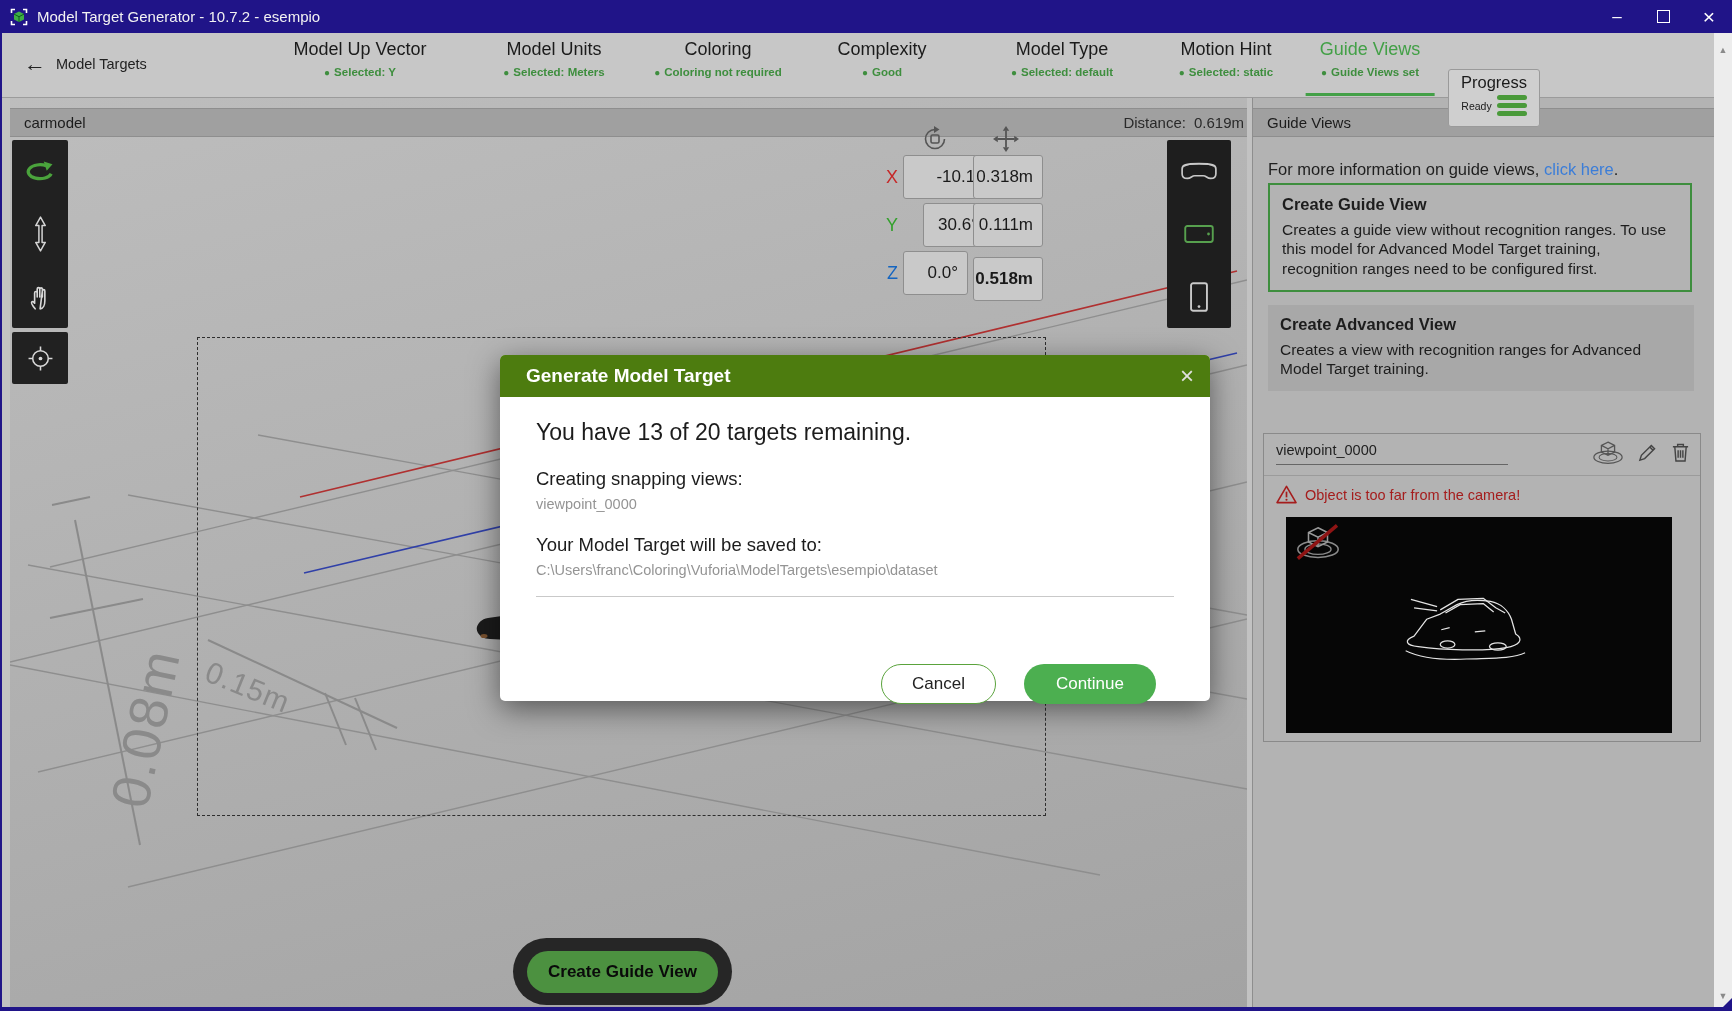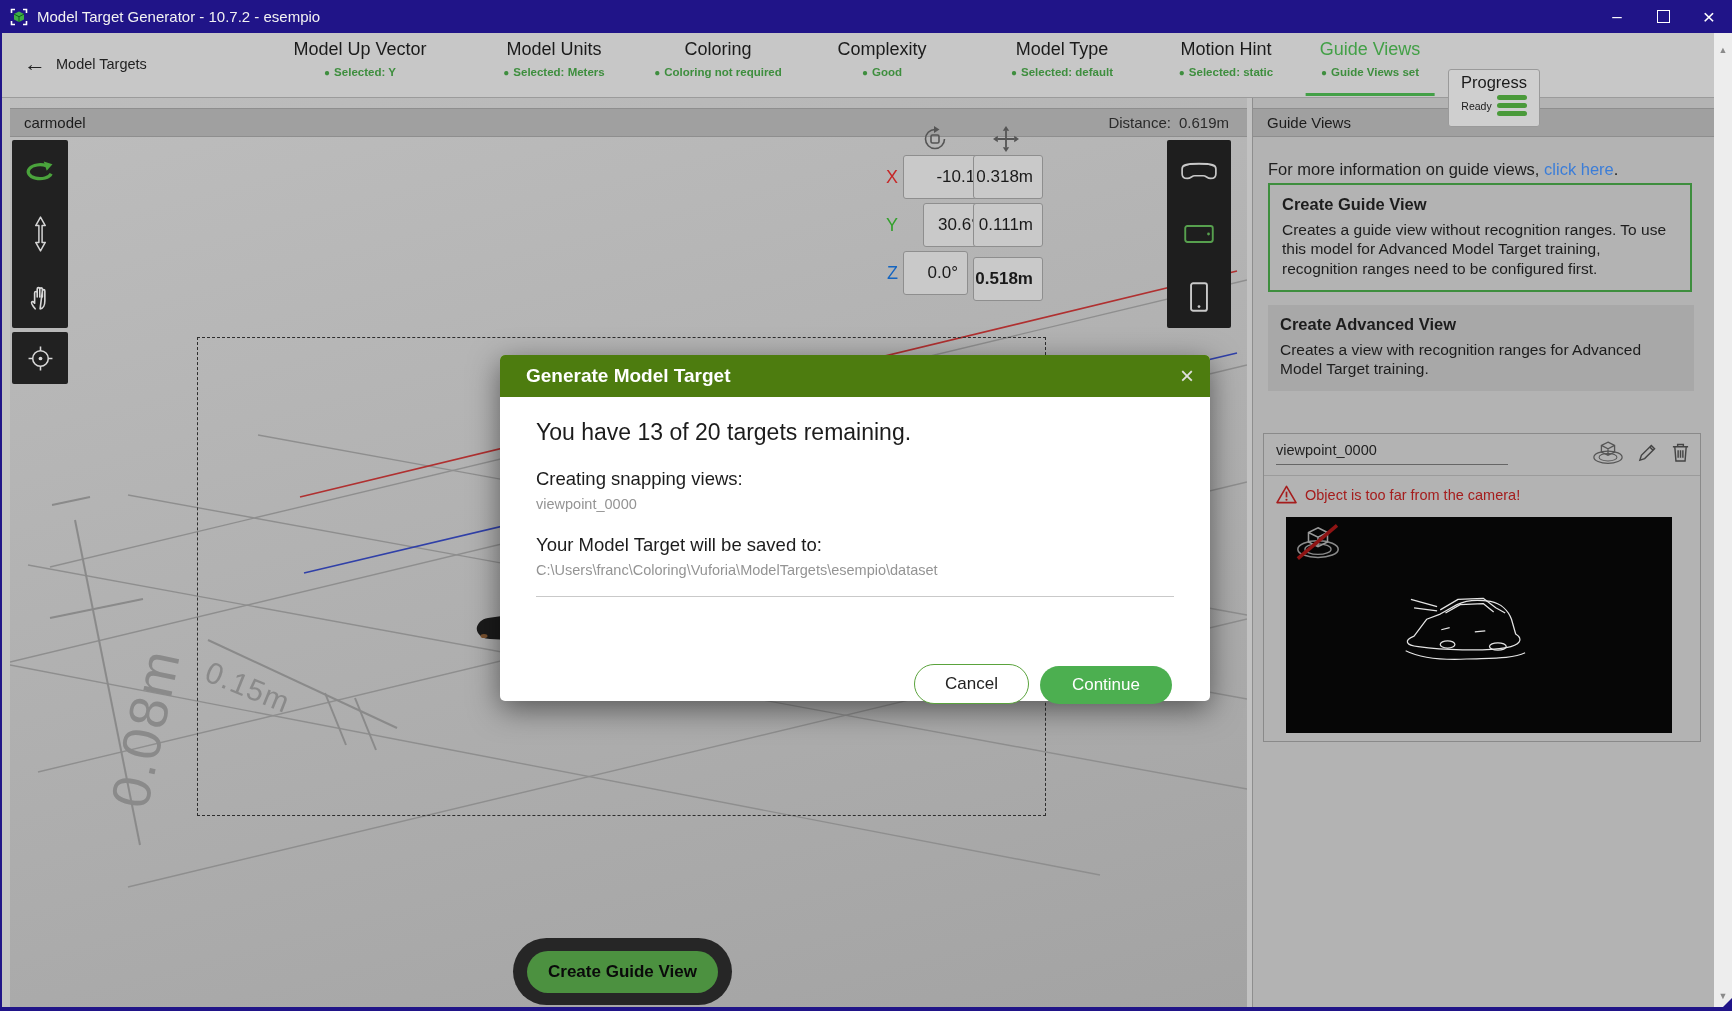--- a/index.html
+++ b/index.html
@@ -25,21 +25,21 @@
   .progress-box{position:absolute;left:1446px;top:36px;width:90px;height:56px;background:#cfcfcf;border:1px solid #9a9a9a;border-radius:3px;text-align:center;}
   .progress-box .ptitle{font-size:16.5px;color:#1b1b1b;margin-top:3px;}
   .progress-row{display:flex;align-items:center;justify-content:center;gap:5px;margin-top:3px;}
   .progress-row .ready{font-size:10.5px;color:#1b1b1b;}
   .pbars{display:flex;flex-direction:column;gap:3px;}
   .pbars i{display:block;width:30px;height:5px;border-radius:2.5px;background:#4a9a3a;}
   
   .viewport{position:absolute;left:10px;top:97px;width:1237px;height:914px;background:linear-gradient(165deg,#bdbdbd,#a3a3a3);}
   .vp-header{position:absolute;left:0;top:11px;width:100%;height:29px;background:#a0a0a0;border-top:1px solid #8e8e8e;border-bottom:1px solid #8e8e8e;box-sizing:border-box;display:flex;align-items:center;font-size:15px;color:#1c1c1c;}
   .vp-header .mname{margin-left:14px;}
-  .vp-header .dist{margin-left:auto;margin-right:18px;display:flex;gap:8px;color:#2a2a2a;}
+  .vp-header .dist{margin-left:auto;margin-right:3px;display:flex;gap:8px;color:#2a2a2a;}
   .gridsvg{position:absolute;left:0;top:40px;width:1237px;height:874px;}
   .dashed-rect{position:absolute;left:187px;top:240px;width:847px;height:477px;border:1px dashed #2e2e2e;}
   .ruler-v{position:absolute;left:88px;top:703px;transform:rotate(-78deg);transform-origin:0 0;font-size:54px;color:#8a8a8a;letter-spacing:2px;}
   .ruler-h{position:absolute;left:203px;top:558px;transform:rotate(22deg);transform-origin:0 0;font-size:30px;color:#8a8a8a;letter-spacing:1px;}
   
   .tool-group{position:absolute;background:#212121;width:56px;border-radius:2px;display:flex;flex-direction:column;align-items:center;justify-content:space-around;}
   .tg1{left:2px;top:43px;height:188px;}
   .tg2{left:2px;top:235px;height:52px;}
   .tool-btn{width:40px;height:40px;display:flex;align-items:center;justify-content:center;}
   
@@ -54,21 +54,21 @@
   
   .modal{position:absolute;left:500px;top:355px;width:710px;height:346px;background:#fff;border-radius:5px;box-shadow:0 8px 30px rgba(0,0,0,.5);z-index:100;}
   .modal-header{height:42px;background:#4d7c0f;border-radius:5px 5px 0 0;display:flex;align-items:center;}
   .modal-header .mtitle{margin-left:26px;font-size:19px;font-weight:bold;color:#fff;}
   .modal-close{margin-left:auto;margin-right:16px;color:#e0e0e0;font-size:24px;line-height:1;}
   .modal-body{position:relative;padding:22px 36px 0 36px;color:#1c1c1c;}
   .m-line{font-size:23px;margin:0;}
   .m-head{font-size:18.5px;margin:22px 0 0 0;}
   .m-sub{font-size:14.5px;color:#949494;margin:6px 0 0 0;}
   .m-divider{border:none;border-top:1px solid #c9c9c9;margin:18px 0 0 0;}
-  .m-buttons{position:absolute;right:38px;top:267px;display:flex;gap:11px;align-items:flex-end;}
+  .m-buttons{position:absolute;right:54px;top:267px;display:flex;gap:28px;}
   .btn-cancel{background:#fff;border:1.5px solid #5aa33c;border-radius:21px;padding:9px 30px;font-size:17px;color:#222;}
   .btn-continue{background:#4caf50;border:none;border-radius:21px;padding:9px 32px;font-size:17px;color:#fff;}
   
   .panel{position:absolute;left:1252px;top:97px;width:462px;height:914px;background:#b3b3b3;border-left:1px solid #8e8e8e;box-sizing:border-box;}
   .panel-header{position:absolute;left:0;top:11px;width:100%;height:29px;background:#a0a0a0;border-top:1px solid #8e8e8e;border-bottom:1px solid #8e8e8e;box-sizing:border-box;line-height:27px;font-size:15px;color:#1c1c1c;padding-left:14px;}
   .info-line{position:absolute;left:15px;top:63px;font-size:16.5px;color:#1f1f1f;}
   .info-line .link{color:#3b7dd8;}
   .opt-box{position:absolute;left:15px;width:424px;box-sizing:border-box;padding:10px 12px 12px 12px;color:#1d1d1d;}
   .opt-guide{top:86px;border:2px solid #3e8e3e;}
   .opt-adv{top:208px;background:#a8a8a8;width:426px;}

